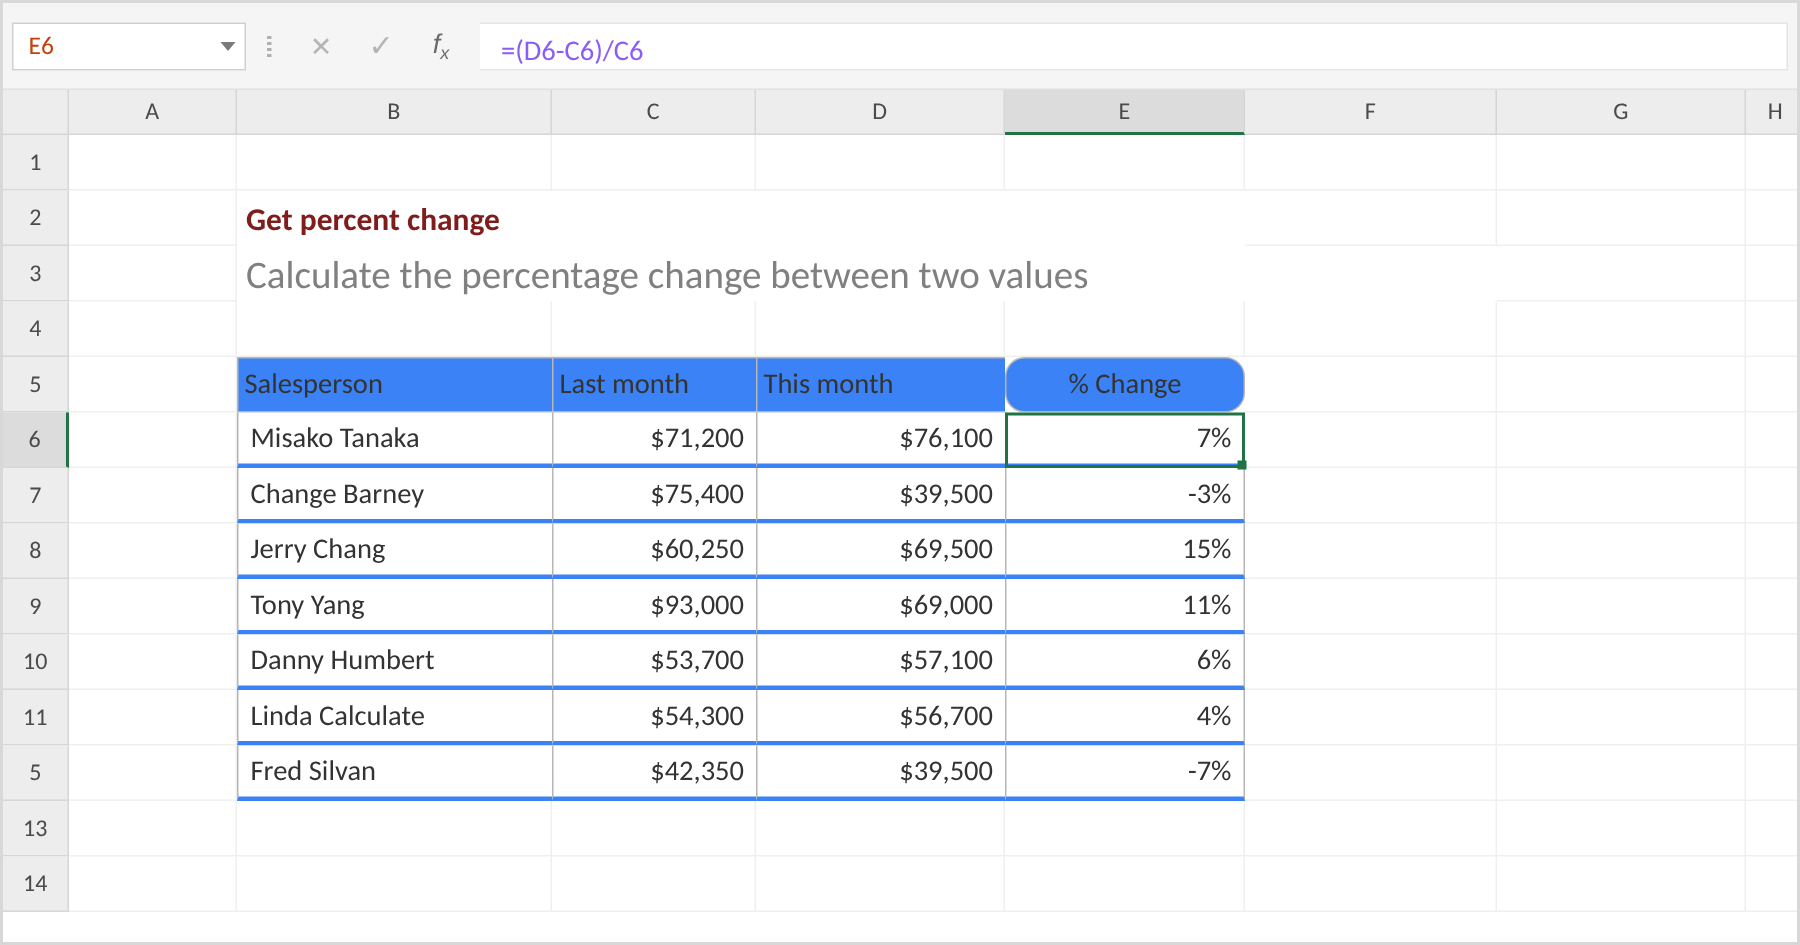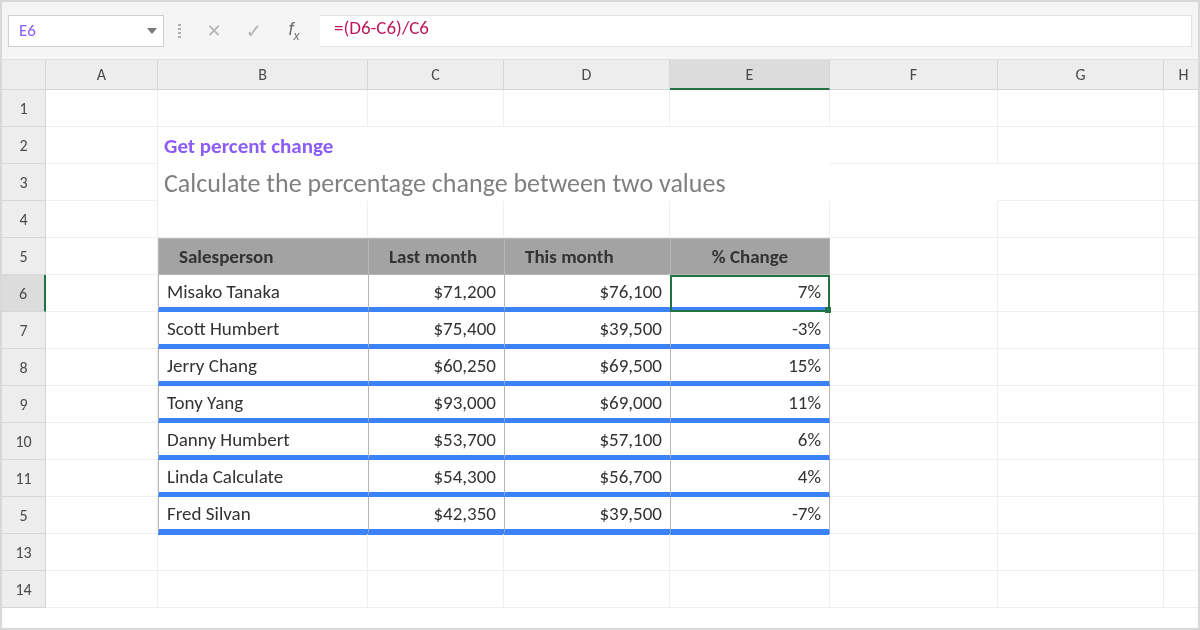--- a/index.html
+++ b/index.html
@@ -28,21 +28,21 @@
   .name-box {
     width: 156px;
     height: 32px;
     background: #ffffff;
     border: 1px solid #cfcfcf;
     display: flex;
     align-items: center;
     justify-content: space-between;
     padding: 0 6px 0 10px;
     font-size: 17px;
-    color: #8b5cf6;
+    color: #c2410c;
   }
   .name-box .dd {
     width: 0; height: 0;
     border-left: 5px solid transparent;
     border-right: 5px solid transparent;
     border-top: 6px solid #7a7a7a;
   }
   .fb-divider {
     width: 30px;
     display: flex;
@@ -71,24 +71,24 @@
     font-size: 18px;
   }
   .fb-btn.fx sub { font-size: 12px; font-style: italic; }
   .formula-input {
     flex: 1;
     height: 32px;
     background: #ffffff;
     border: 1px solid #e4e4e4;
     border-left: none;
     display: flex;
-    align-items: flex-start;
+    align-items: flex-end;
     padding-left: 14px;
     font-size: 19px;
-    color: #be185d;
+    color: #8b5cf6;
     margin-left: 6px;
   }
 
   
   .grid-wrap {
     position: relative;
     display: grid;
     grid-template-columns: 44px 112px 210px 136px 166px 160px 168px 166px 40px;
     grid-template-rows: 30px repeat(14, 37px);
     background: #ffffff;
@@ -118,47 +118,46 @@
     align-items: center;
     font-size: 19px;
     color: #333;
   }
 
   
   .title {
     grid-column: 3 / span 4;
     font-weight: 700;
     font-size: 21px;
-    color: #8b5cf6;
+    color: #7f1d1d;
     border: none;
   }
   .subtitle {
     grid-column: 3 / span 6;
     font-size: 26px;
     color: #808080;
     border: none;
   }
 
   
   .thd {
-    background: #a3a3a3;
+    background: #3b82f6;
     border: 1px solid #b6b6b6;
     border-right: none;
     font-size: 19px;
     color: #333;
-    padding: 0 20px;
-    display: flex;
-    align-items: center;
-    font-weight: bold;
-  }
-  .thd.rt { justify-content: center; }
+    padding: 0 4px;
+    display: flex;
+    align-items: center;
+  }
+  .thd.rt { justify-content: center; border-radius: 13px; }
   .thd:last-of-type { border-right: 1px solid #b6b6b6; }
   .td {
     border-left: 1px solid #b6b6b6;
-    border-bottom: 6px solid #3b82f6;
+    border-bottom: 3px solid #3b82f6;
     font-size: 19px;
     color: #333;
     padding: 16px 8px;
     display: flex;
     align-items: center;
     background: #ffffff;
   }
   .td.r { justify-content: flex-end; }
   .td.last { border-right: 1px solid #b6b6b6; }
 
@@ -261,21 +260,21 @@
   <div class="td">Misako Tanaka</div>
   <div class="td r">$71,200</div>
   <div class="td r">$76,100</div>
   <div class="td r last">7%</div>
   <div class="cell"></div>
   <div class="cell"></div>
   <div class="cell"></div>
 
   <div class="rowh">7</div>
   <div class="cell"></div>
-  <div class="td">Scott Humbert</div>
+  <div class="td">Change Barney</div>
   <div class="td r">$75,400</div>
   <div class="td r">$39,500</div>
   <div class="td r last">-3%</div>
   <div class="cell"></div>
   <div class="cell"></div>
   <div class="cell"></div>
 
   <div class="rowh">8</div>
   <div class="cell"></div>
   <div class="td">Jerry Chang</div>

